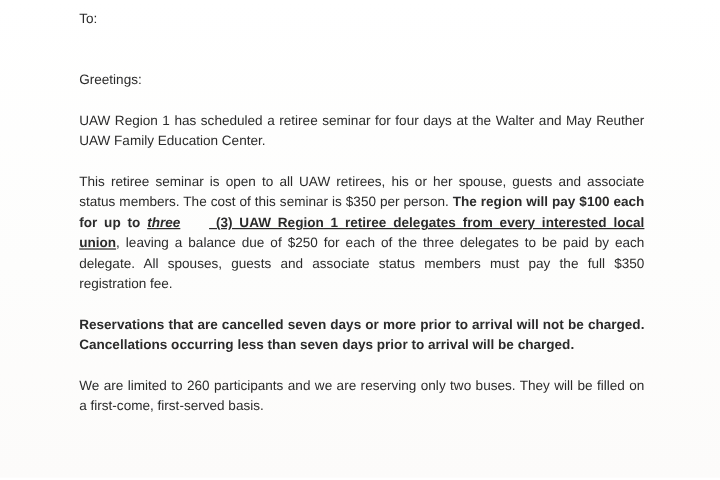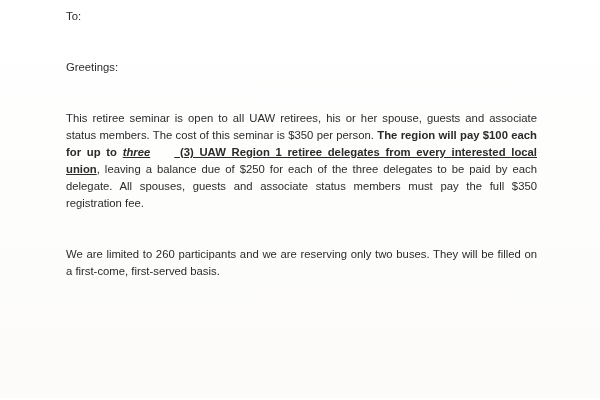--- a/index.html
+++ b/index.html
@@ -113,27 +113,29 @@
 
 
     </div>
 
     <div class="spacer-line"></div>
 
     <p class="body-par">Greetings:</p>
 
     <div class="spacer-line"></div>
 
+    <p class="body-par">UAW Region 1 has scheduled a retiree seminar for four days at the Walter and May Reuther UAW Family Education Center.</p>
 
     <div class="spacer-line"></div>
 
     <p class="body-par"><span>This retiree seminar is open to all UAW retirees, his or her spouse, guests and associate status members.  The cost of this seminar is $350 per person.  </span><b>The region will pay $100 each for up to </b><span class="biu">three</span><span class="bu"> (3) UAW Region 1 retiree delegates from every interested local union</span><span>, leaving a balance due of $250 for each of the three delegates to be paid by each delegate.  All spouses, guests and associate status members must pay the full $350 registration fee.</span></p>
 
     <div class="spacer-line"></div>
 
+    <p class="body-par"><b>Reservations that are cancelled seven days or more prior to arrival will not be charged.  Cancellations occurring less than seven days prior to arrival will be charged.</b></p>
 
     <div class="spacer-line"></div>
 
     <p class="body-par">We are limited to 260 participants and we are reserving only two buses.  They will be filled on a first-come, first-served basis.</p>
 
     <div class="spacer-line"></div>
 
   </div>
 
   <div class="clip-bottom"></div>

